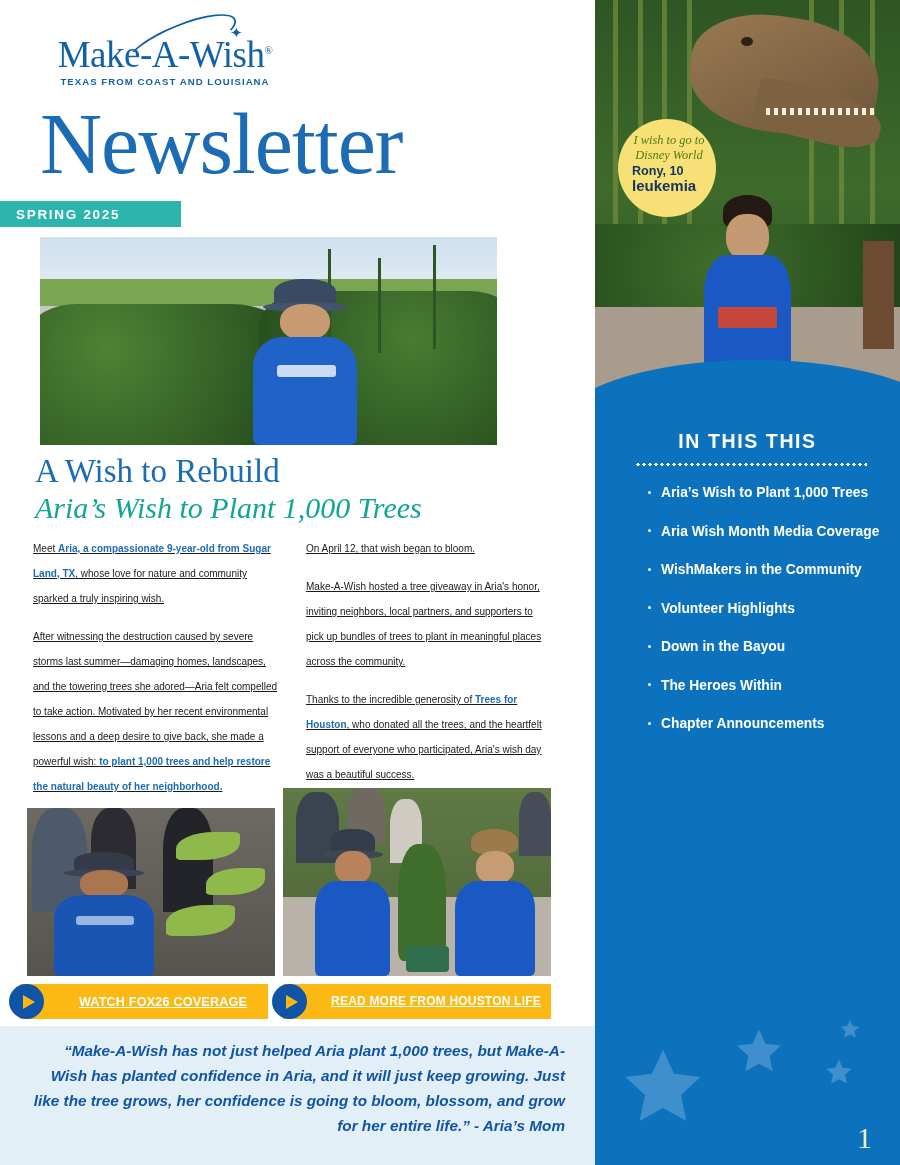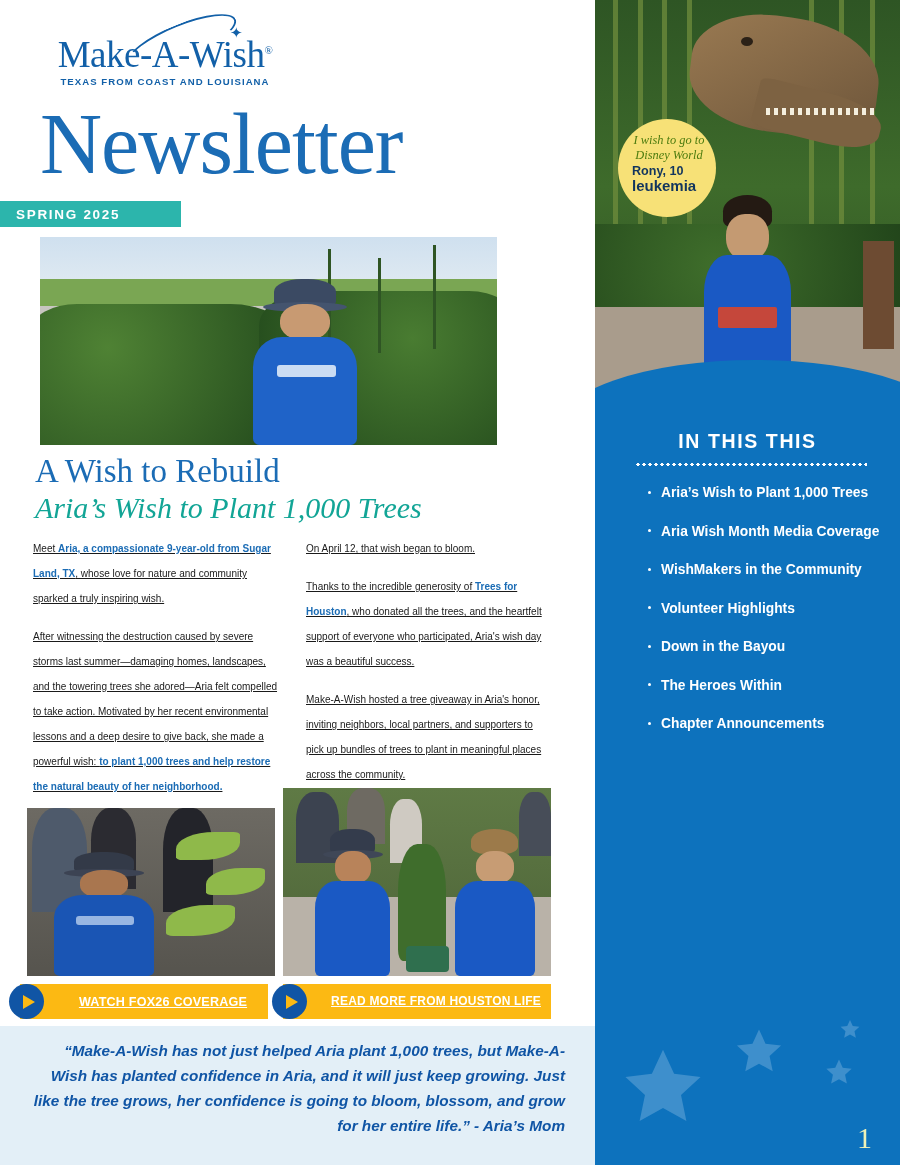--- a/index.html
+++ b/index.html
@@ -249,22 +249,22 @@
     <div class="headline1">A Wish to Rebuild</div>
     <div class="headline2">Aria’s Wish to Plant 1,000 Trees</div>
 
     <div class="cols">
       <div class="col" id="colL">
           <p><span>Meet </span><span class="hl">Aria, a compassionate 9-year-old from Sugar Land, TX</span><span>, whose love for nature and community sparked a truly inspiring wish.</span></p>
           <p><span>After witnessing the destruction caused by severe storms last summer—damaging homes, landscapes, and the towering trees she adored—Aria felt compelled to take action. Motivated by her recent environmental lessons and a deep desire to give back, she made a powerful wish: </span><span class="hl">to plant 1,000 trees and help restore the natural beauty of her neighborhood.</span></p>
         </div>
       <div class="col" id="colR">
           <p><span>On April 12, that wish began to bloom.</span></p>
+          <p><span>Make-A-Wish hosted a tree giveaway in Aria's honor, inviting neighbors, local partners, and supporters to pick up bundles of trees to plant in meaningful places across the community.</span></p>
           <p><span>Thanks to the incredible generosity of </span><span class="hl">Trees for Houston</span><span>, who donated all the trees, and the heartfelt support of everyone who participated, Aria's wish day was a beautiful success.</span></p>
-          <p><span>Make-A-Wish hosted a tree giveaway in Aria's honor, inviting neighbors, local partners, and supporters to pick up bundles of trees to plant in meaningful places across the community.</span></p>
         </div>
     </div>
 
     <div class="photo-l">
       <div class="ph">
         <div style="position:absolute;inset:0;background:linear-gradient(#6d6a63,#56544e)"></div>
         <div class="ppl" style="left:2%;top:0;width:22%;height:62%;background:#4e5a6b"></div>
         <div class="ppl" style="left:26%;top:0;width:18%;height:48%;background:#2b2b31"></div>
         <div class="ppl" style="left:55%;top:0;width:20%;height:62%;background:#23242a"></div>
         <div class="leaf" style="left:60%;top:14%;width:26%;height:17%"></div>

